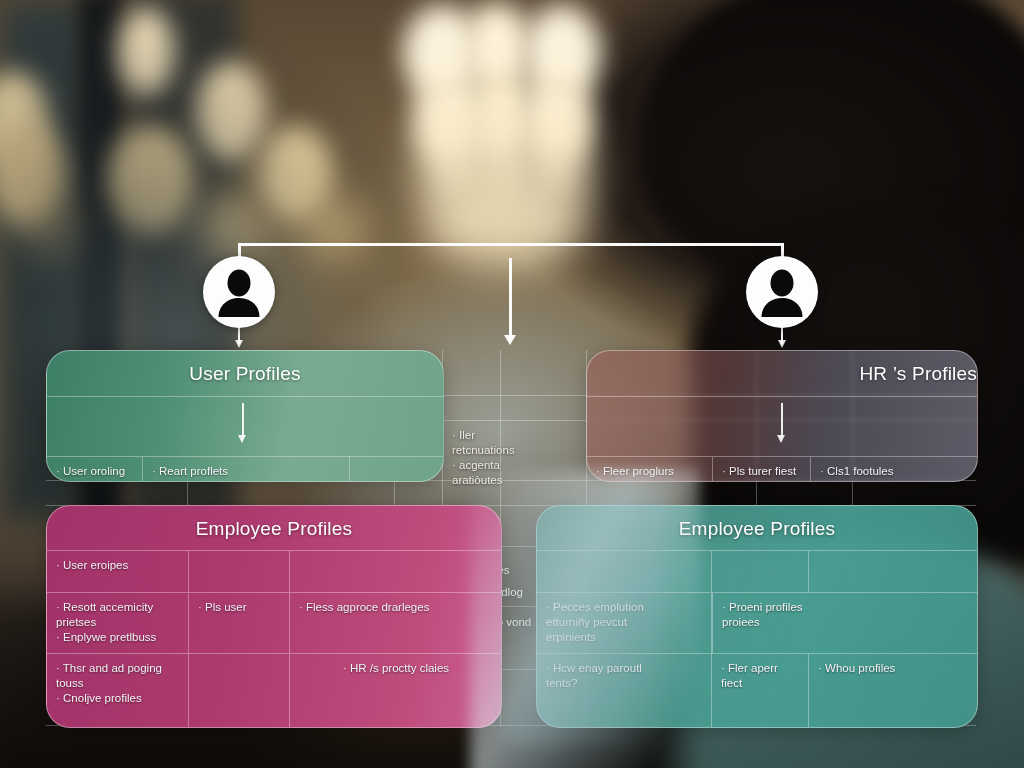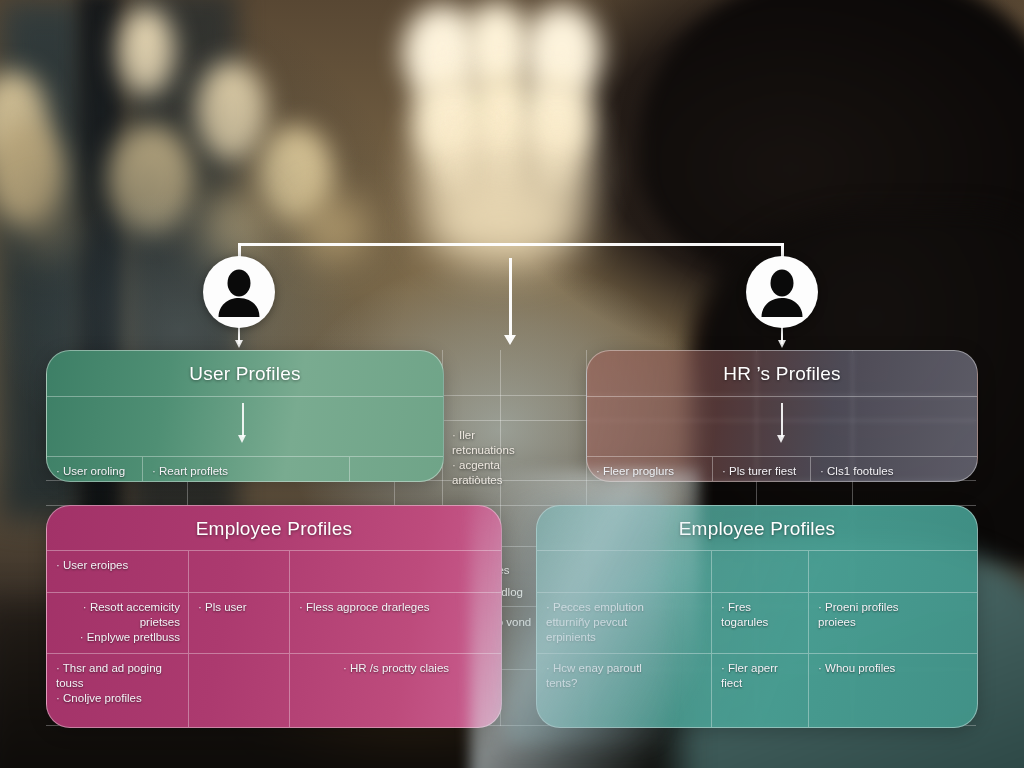--- a/index.html
+++ b/index.html
@@ -287,21 +287,21 @@
       <div class="vline"></div>
       <div class="cell" style="width:206px;">
         <span class="li">Reart proflets</span>
       </div>
       <div class="vline"></div>
       <div class="cell" style="flex:1;"></div>
     </div>
   </div>
 
   <div class="panel" id="panel-hr">
-    <div style="height:45px;display:flex;align-items:center;justify-content:center;">
+    <div style="height:45px;display:flex;align-items:center;justify-content:flex-end;">
       <div class="panel-title">HR ’s Profiles</div>
     </div>
     <div class="hline"></div>
     <div style="height:59px;position:relative;">
       <div class="connector" style="left:194px;top:6px;width:1.6px;height:34px;opacity:.9;"></div>
       <div class="arrow-down thin" style="left:190px;top:38px;"></div>
     </div>
     <div class="hline"></div>
     <div class="row" style="height:60px;">
       <div class="cell" style="width:125px;">
@@ -329,21 +329,21 @@
       <div class="cell" style="width:141px;">
         <span class="li">User eroipes</span>
       </div>
       <div class="vline"></div>
       <div class="cell" style="width:100px;"></div>
       <div class="vline"></div>
       <div class="cell" style="flex:1;"></div>
     </div>
     <div class="hline"></div>
     <div class="row" style="height:60px;">
-      <div class="cell" style="width:141px;text-align:right;">
+      <div class="cell" style="width:141px;">
         <span class="li">Resott accemicity
 prietses</span>
         <span class="li">Enplywe pretlbuss</span>
       </div>
       <div class="vline"></div>
       <div class="cell" style="width:100px;">
         <span class="li">Pls user</span>
       </div>
       <div class="vline"></div>
       <div class="cell" style="flex:1;">
@@ -379,23 +379,20 @@
       <div class="cell" style="flex:1;"></div>
     </div>
     <div class="hline"></div>
     <div class="row" style="height:60px;">
       <div class="cell" style="width:174px;">
         <span class="li">Pecces emplution</span>
         <span class="li nobullet">etturniñy pevcut
 erpinients</span>
       </div>
       <div class="vline"></div>
-      <div class="cell" style="width:96px;">
-        <span class="li">Fres togarules</span>
-      </div>
       <div class="vline"></div>
       <div class="cell" style="flex:1;">
         <span class="li">Proeni profiles
 proiees</span>
       </div>
     </div>
     <div class="hline"></div>
     <div class="row" style="height:74px;">
       <div class="cell" style="width:174px;">
         <span class="li">Hcw enay paroutl

